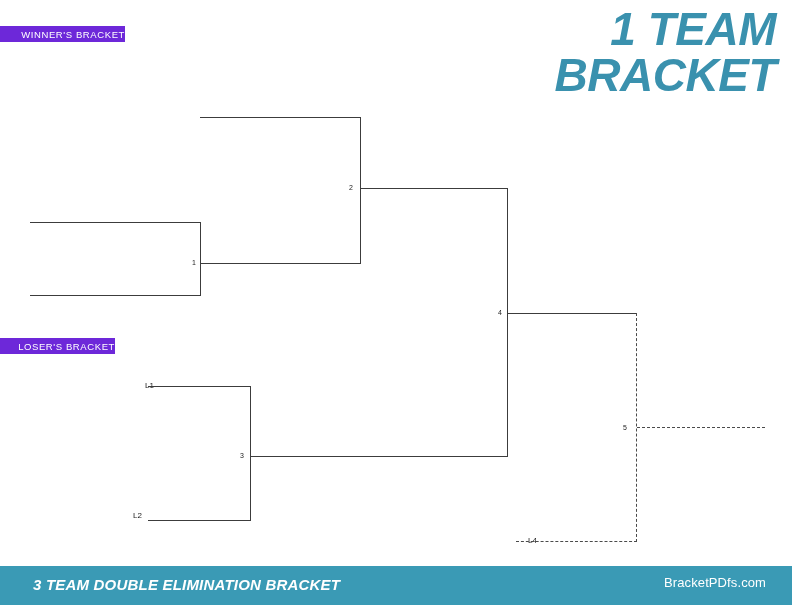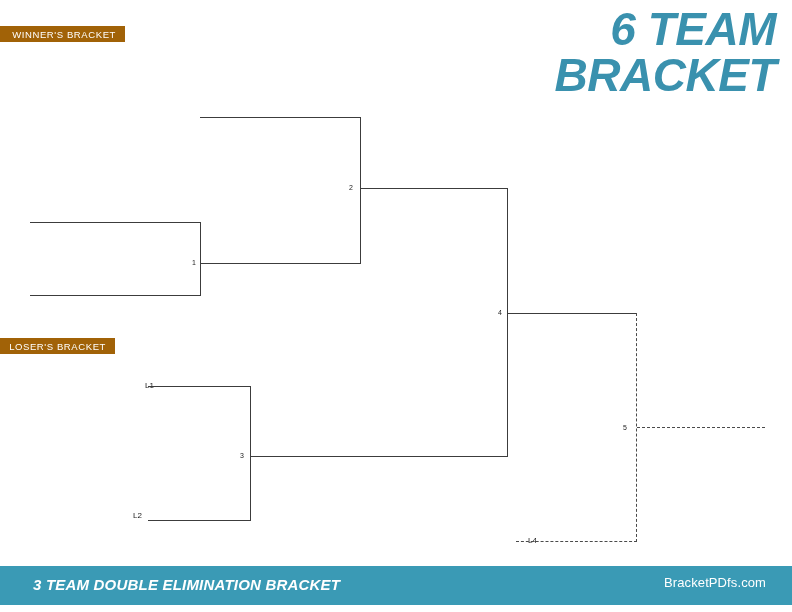--- a/index.html
+++ b/index.html
@@ -14,31 +14,30 @@
     position: relative;
     overflow: hidden;
     font-family: "Liberation Sans", sans-serif;
     -webkit-font-smoothing: antialiased;
   }
 
   
   .banner {
     position: absolute;
     left: 0;
-    background: #a16207;
+    background: #6d28d9;
     color: #ffffff;
     font-family: "Liberation Sans", sans-serif;
     font-size: 9.5px;
     font-weight: 400;
     letter-spacing: 0.6px;
     display: flex;
     align-items: center;
     justify-content: flex-end;
     box-sizing: border-box;
-    padding-right: 9px;
     white-space: nowrap;
   }
   #winners-banner {
     top: 26px;
     width: 125px;
     height: 16px;
   }
   #losers-banner {
     top: 338px;
     width: 115px;
@@ -137,21 +136,21 @@
   }
 </style>
 </head>
 <body>
 
 <div id="winners-banner" class="banner">
   <span>WINNER'S BRACKET</span>
 </div>
 
 <div id="page-title">
-  <span class="title-line">6 TEAM</span>
+  <span class="title-line">1 TEAM</span>
   <span class="title-line">BRACKET</span>
 </div>
 
 <div id="losers-banner" class="banner">
   <span>LOSER'S BRACKET</span>
 </div>
 
 <div class="hline" style="left:30px; top:222px; width:171px;"></div>
 <div class="hline" style="left:30px; top:295px; width:171px;"></div>
 <div class="vline" style="left:200px; top:222px; height:74px;"></div>

